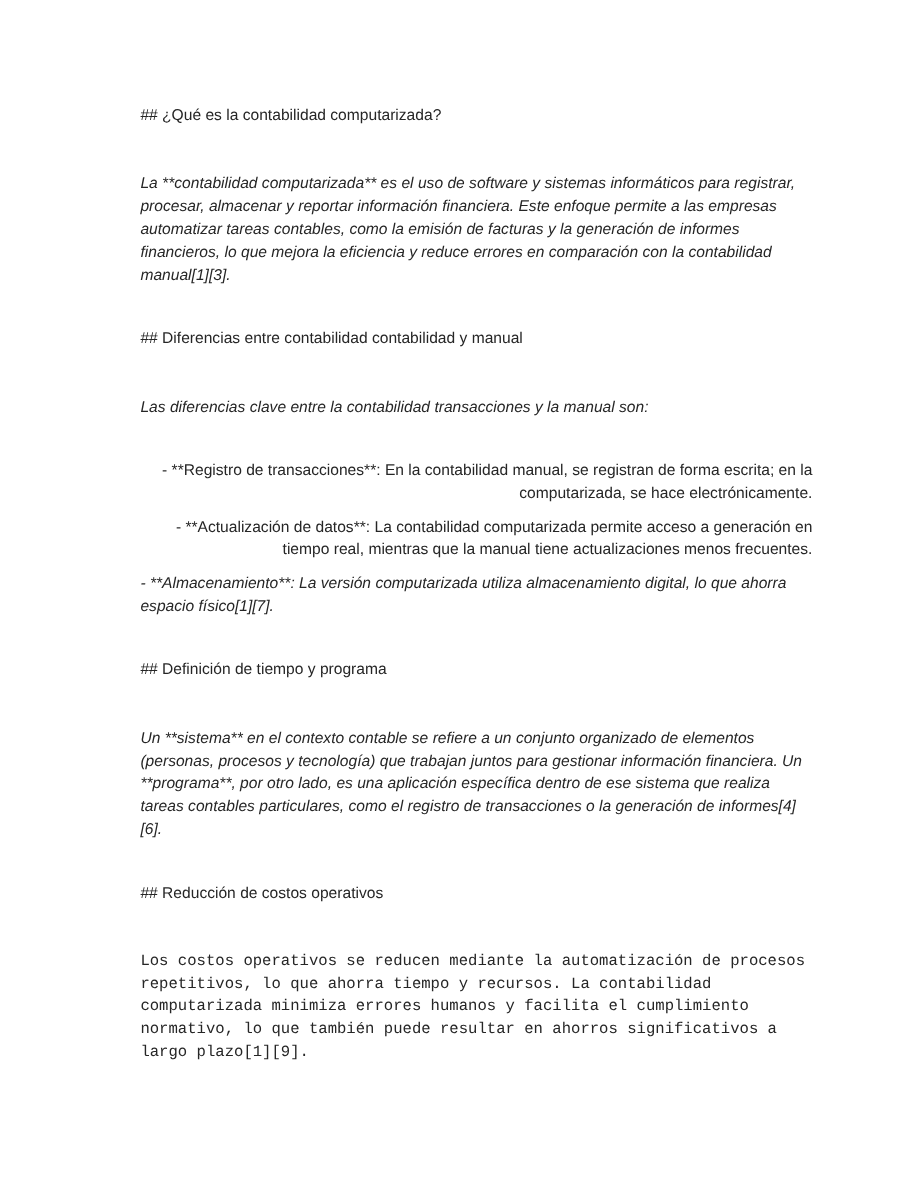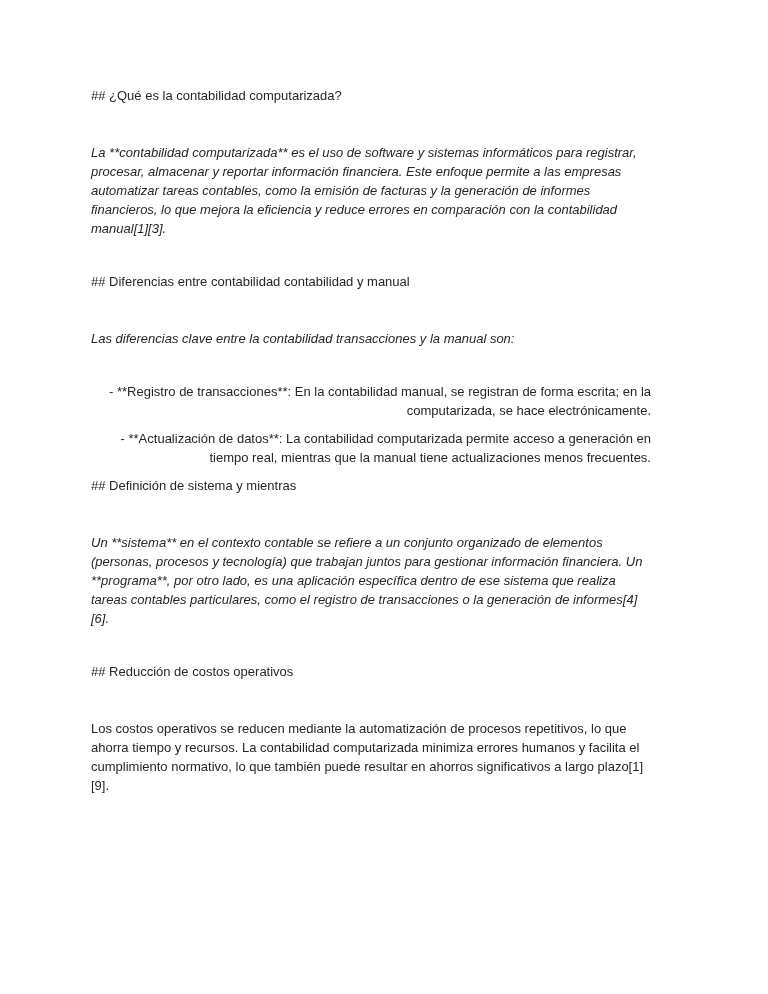--- a/index.html
+++ b/index.html
@@ -11,53 +11,54 @@
     position: relative;
     width: 768px;
     height: 994px;
     background: #ffffff;
     overflow: hidden;
     font-family: "Liberation Sans", sans-serif;
     color: #262626;
   }
   .content {
     position: absolute;
-    left: 91px;
+    left: 117px;
     top: 86px;
     width: 560px;
   }
   .block {
     font-size: 13px;
     line-height: 19px;
     font-weight: 400;
     white-space: pre-wrap;
   }
   
   .mb-h { margin: 0 0 38px 0; }
   
   .mb-p { margin: 0 0 34px 0; font-style: italic; }
   
   .mb-li { margin: 0 0 9px 0; text-align: right; }
-  .mb-none { margin: 0; }
+  .mb-none { margin: 0; font-family: Liberation Mono, monospace; }
 </style>
 </head>
 <body>
 
 <div class="page">
   <div class="content">
 
     <div class="block mb-h">## ¿Qué es la contabilidad computarizada?</div>
     <div class="block mb-p">La **contabilidad computarizada** es el uso de software y sistemas informáticos para registrar, procesar, almacenar y reportar información financiera. Este enfoque permite a las empresas automatizar tareas contables, como la emisión de facturas y la generación de informes financieros, lo que mejora la eficiencia y reduce errores en comparación con la contabilidad manual[1][3].</div>
 
     <div class="block mb-h">## Diferencias entre contabilidad contabilidad y manual</div>
     <div class="block mb-p">Las diferencias clave entre la contabilidad transacciones y la manual son:</div>
 
     <div class="block mb-li">- **Registro de transacciones**: En la contabilidad manual, se registran de forma escrita; en la computarizada, se hace electrónicamente.</div>
     <div class="block mb-li">- **Actualización de datos**: La contabilidad computarizada permite acceso a generación en tiempo real, mientras que la manual tiene actualizaciones menos frecuentes.</div>
+    <div class="block mb-p">- **Almacenamiento**: La versión computarizada utiliza almacenamiento digital, lo que ahorra espacio físico[1][7].</div>
 
-    <div class="block mb-h">## Definición de sistema y mientras</div>
+    <div class="block mb-h">## Definición de tiempo y programa</div>
     <div class="block mb-p">Un **sistema** en el contexto contable se refiere a un conjunto organizado de elementos (personas, procesos y tecnología) que trabajan juntos para gestionar información financiera. Un **programa**, por otro lado, es una aplicación específica dentro de ese sistema que realiza tareas contables particulares, como el registro de transacciones o la generación de informes[4][6].</div>
 
     <div class="block mb-h">## Reducción de costos operativos</div>
     <div class="block mb-none">Los costos operativos se reducen mediante la automatización de procesos repetitivos, lo que ahorra tiempo y recursos. La contabilidad computarizada minimiza errores humanos y facilita el cumplimiento normativo, lo que también puede resultar en ahorros significativos a largo plazo[1][9].</div>
 
   </div>
 </div>
 
 </body></html>

